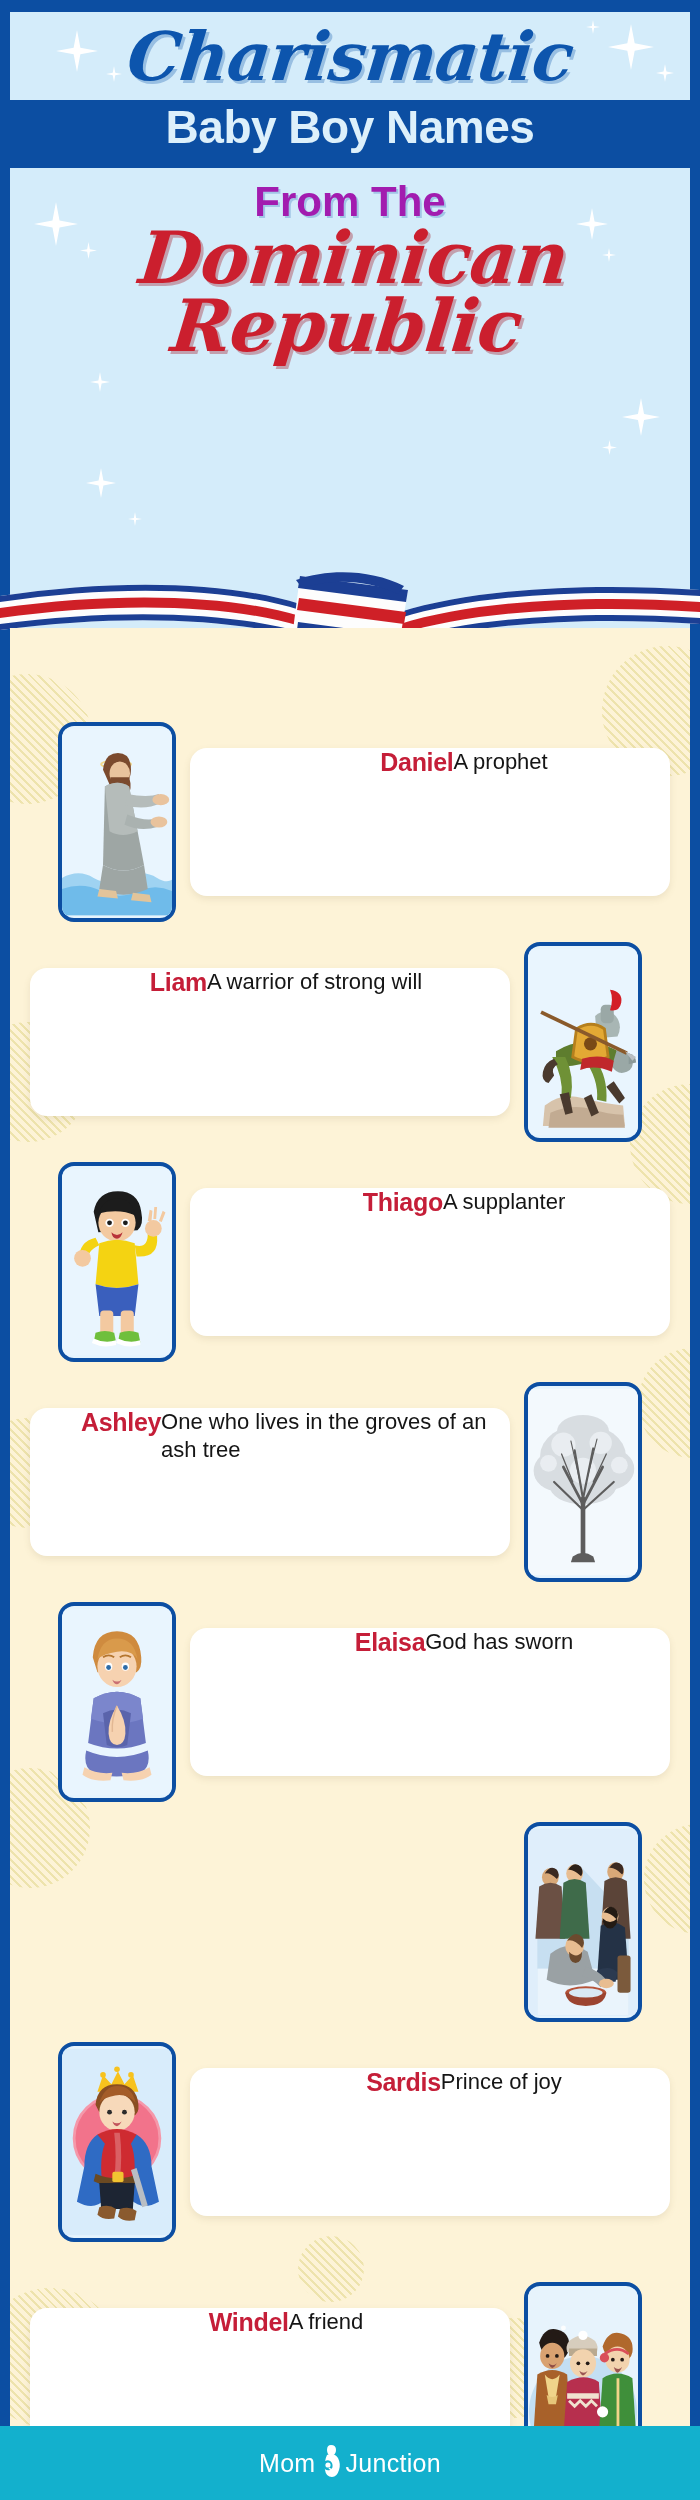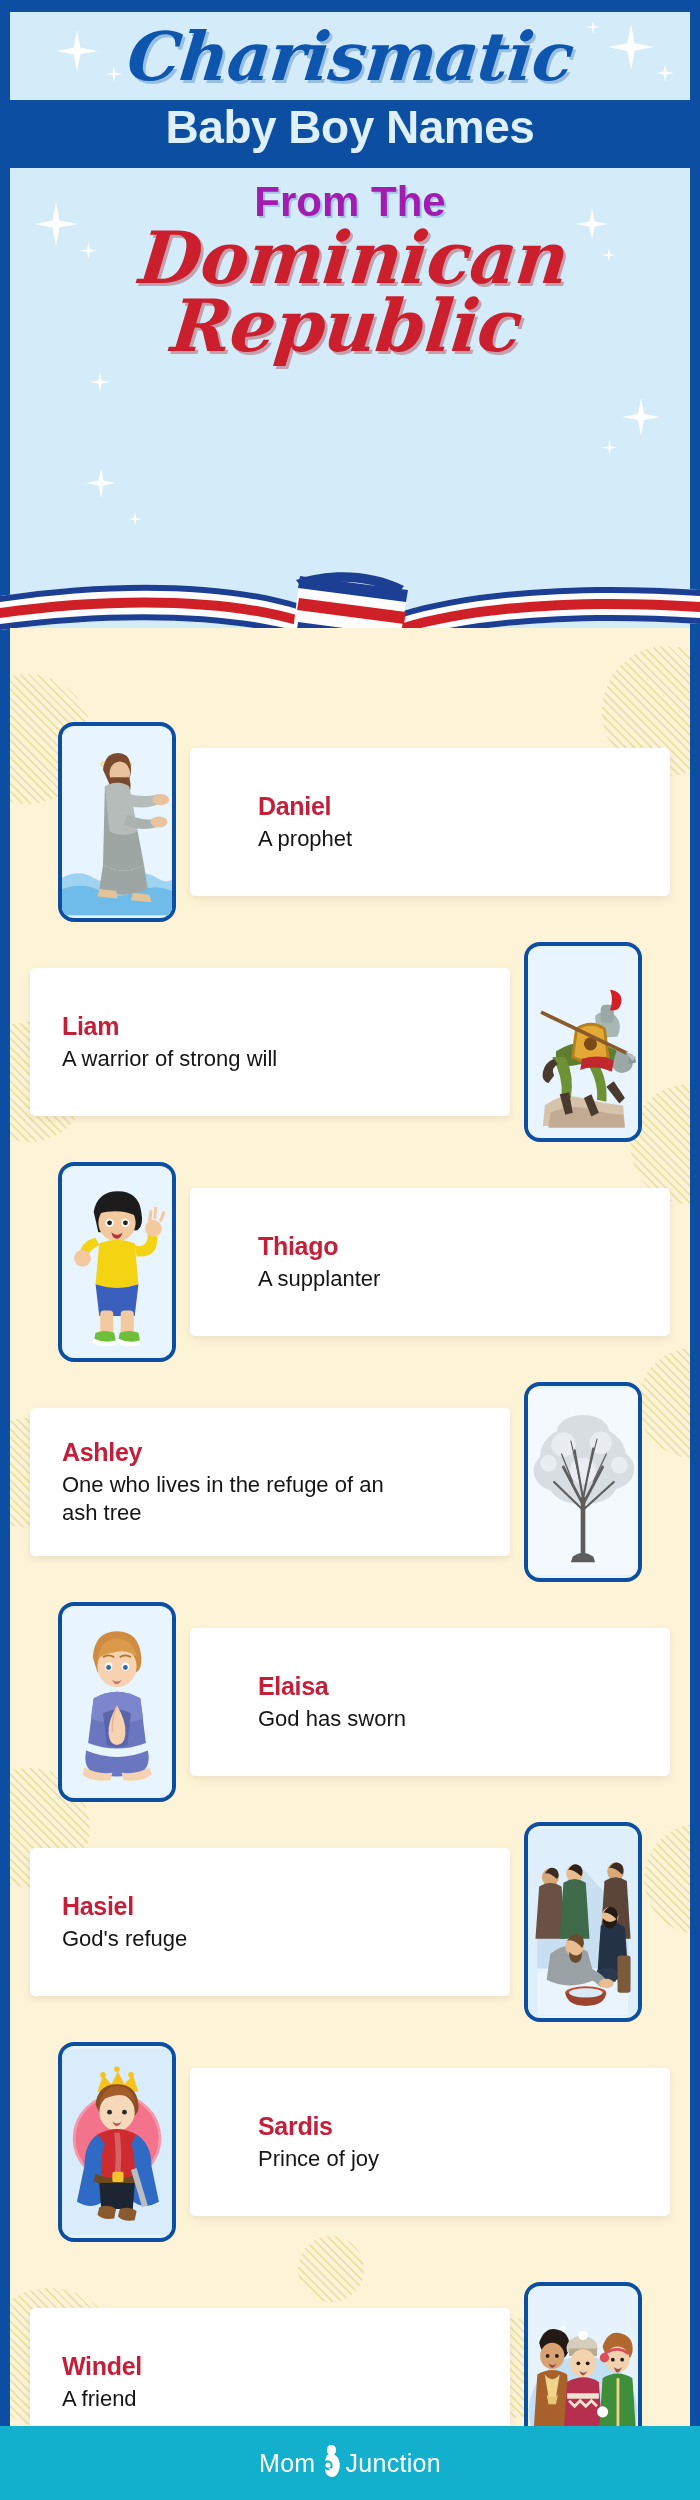--- a/index.html
+++ b/index.html
@@ -137,24 +137,24 @@
     left: 0;
     width: 680px;
     height: 200px;
   }
 
   .text-card {
     position: absolute;
     top: 26px;
     height: 148px;
     background: #ffffff;
-    border-radius: 5px;
+    border-radius: 17px;
     box-shadow: 0 3px 7px rgba(120,110,70,0.13);
     display: flex;
-    flex-direction: column;
+    flex-direction: row;
     justify-content: center;
   }
   .row.left-img .text-card { left: 180px; width: 480px; padding-left: 68px; }
   .row.right-img .text-card { left: 20px; width: 480px; padding-left: 32px; }
 
   .name {
     font-family: "Liberation Sans", sans-serif;
     font-weight: bold;
     font-size: 25px;
     color: #c51e38;
@@ -365,21 +365,21 @@
         </div>
         <div class="text-card">
           <div class="name">Thiago</div>
           <div class="meaning">A supplanter</div>
         </div>
       </div>
 
       <div class="row right-img" style="top:754px;">
         <div class="text-card">
           <div class="name">Ashley</div>
-          <div class="meaning">One who lives in the refuge of an ash tree</div>
+          <div class="meaning">One who lives in the groves of an ash tree</div>
         </div>
         <div class="img-card">
           <svg viewBox="0 0 118 200">
             <rect width="118" height="200" fill="#f3f9fd"></rect>
             <g fill="#d7dce0" opacity="0.95">
               <ellipse cx="59" cy="72" rx="46" ry="34"></ellipse>
               <ellipse cx="32" cy="88" rx="26" ry="22"></ellipse>
               <ellipse cx="88" cy="86" rx="26" ry="22"></ellipse>
               <ellipse cx="59" cy="104" rx="36" ry="20"></ellipse>
               <ellipse cx="59" cy="46" rx="28" ry="18"></ellipse>
@@ -433,24 +433,20 @@
             <path d="M94 170 q-14 8-30 6 l2 8 q20 2 30-6z" fill="#f6d2b0"></path>
           </svg>
         </div>
         <div class="text-card">
           <div class="name">Elaisa</div>
           <div class="meaning">God has sworn</div>
         </div>
       </div>
 
       <div class="row right-img" style="top:1194px;">
-        <div class="text-card">
-          <div class="name">Hasiel</div>
-          <div class="meaning">God's refuge</div>
-        </div>
         <div class="img-card">
           <svg viewBox="0 0 118 200">
             <rect width="118" height="200" fill="#dfeefb"></rect>
             <path d="M10 96 L58 42 L108 96 L108 200 L10 200 Z" fill="#c7dff1"></path>
             <rect x="10" y="150" width="98" height="50" fill="#eaf4fc"></rect>
 
             <g>
               <ellipse cx="24" cy="52" rx="9" ry="10" fill="#d8a878"></ellipse>
               <path d="M18 48 q6-10 13-4 q4 6 0 10 q-8-8-13-6z" fill="#3b2a22"></path>
               <path d="M12 62 q12-8 24 0 l4 56 H8 Z" fill="#6b5044"></path>

